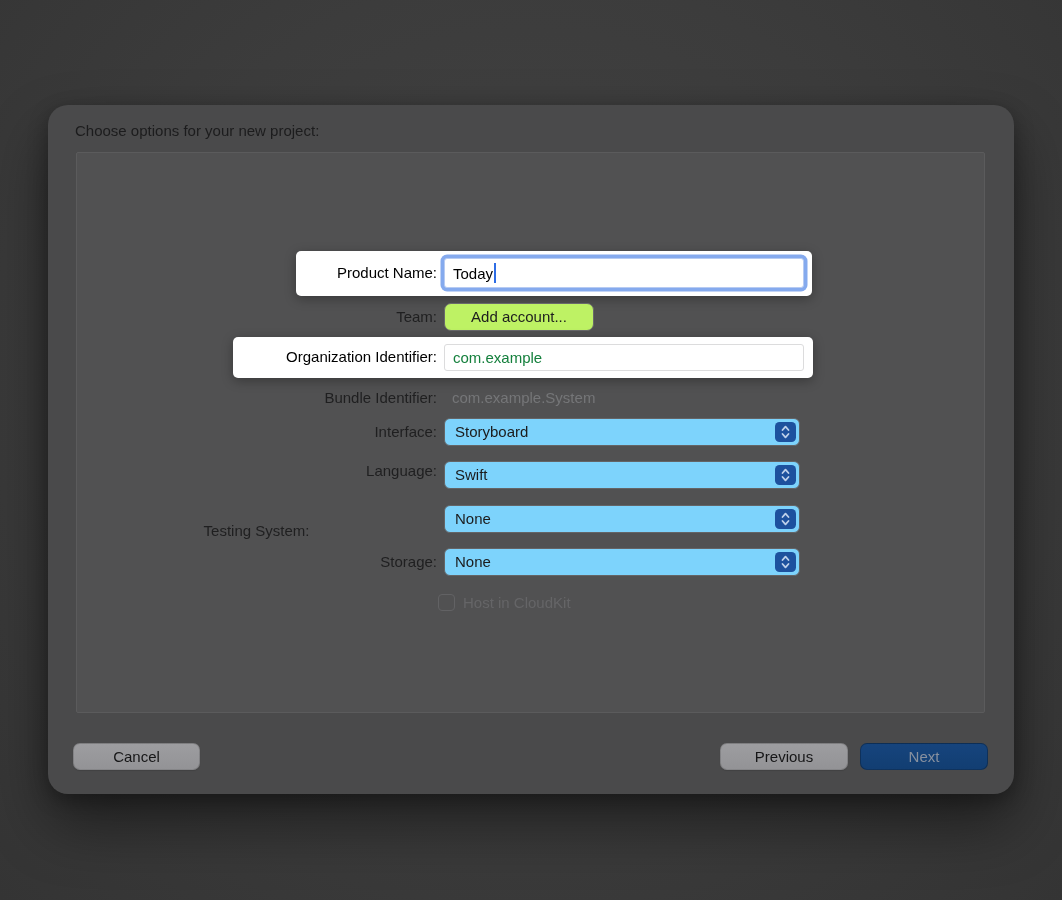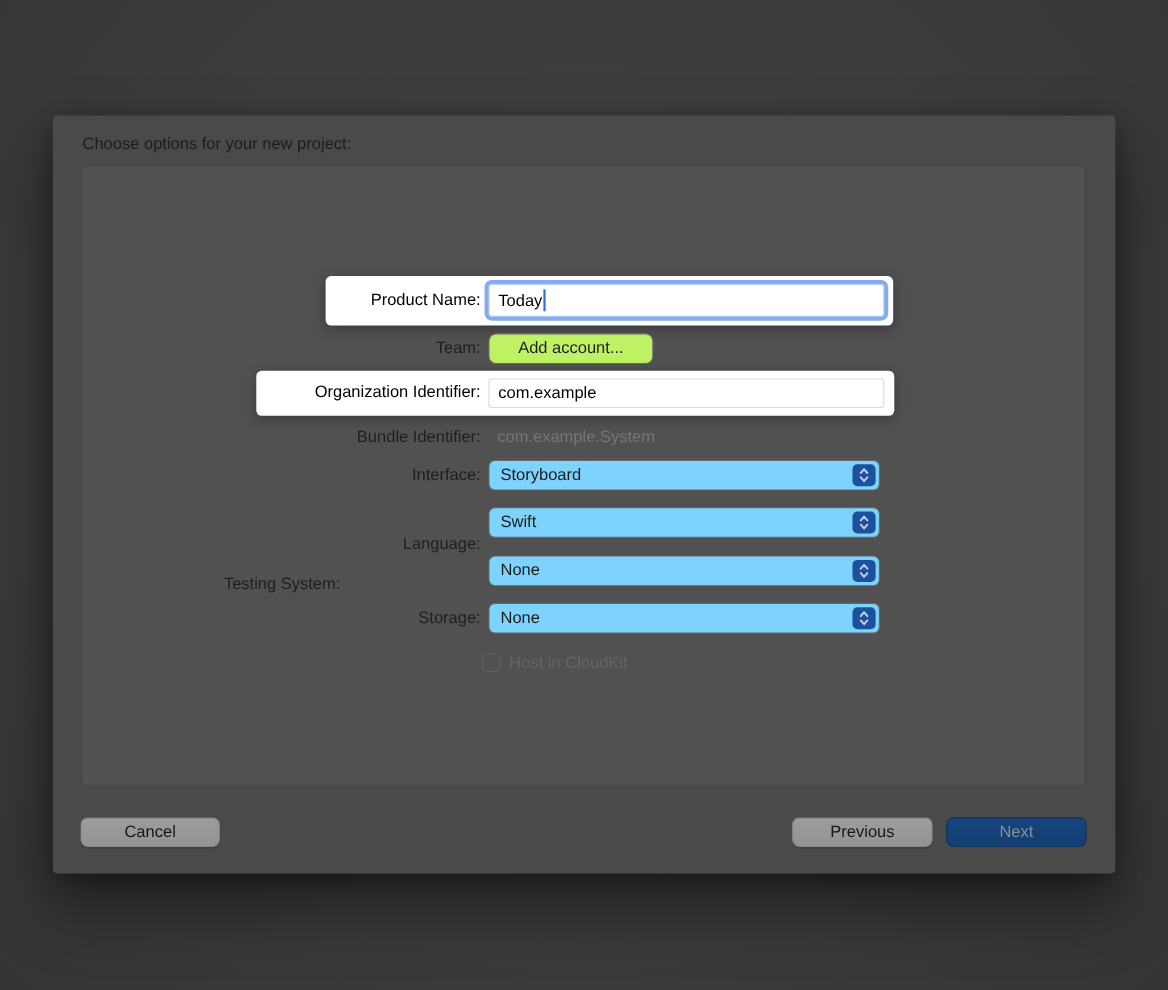--- a/index.html
+++ b/index.html
@@ -7,21 +7,21 @@
   body {
     font-family:"Liberation Sans","DejaVu Sans",sans-serif;
     overflow:hidden;
   }
   .backdrop {
     position:relative; width:1062px; height:900px;
     background:radial-gradient(ellipse at 50% 42%, #434343 0%, #3c3c3c 55%, #343434 100%);
   }
   .dialog {
     position:absolute; left:48px; top:105px; width:966px; height:689px;
-    background:#4a4a4b; border-radius:4px;
+    background:#4a4a4b; border-radius:20px;
     box-shadow:0 30px 60px rgba(0,0,0,0.45), 0 6px 20px rgba(0,0,0,0.30);
   }
   .dialog-title {
     position:absolute; left:27px; top:16px;
     font-size:15px; font-weight:500; color:#1c1c1d; line-height:20px;
   }
   .panel {
     position:absolute; left:28px; top:47px; width:909px; height:561px;
     background:#515152; border:1px solid #5b5b5c; border-radius:2px;
   }
@@ -48,21 +48,21 @@
     padding:0 8px; font-size:15px; color:#000;
     font-family:inherit; background:#fff; outline:none;
   }
   .caret {
     position:absolute; left:50px; top:5px; width:2px; height:20px;
     background:#2e6de5;
   }
   .oi-input {
     position:absolute; left:211px; top:7px; width:360px; height:27px;
     border:1px solid #dcdcdd; border-radius:3px;
-    padding:0 8px; font-size:15px; color:#000000;
+    padding:0 8px; font-size:15px; color:#15803d;
     font-family:inherit; background:#fff; outline:none;
   }
   .team-button {
     position:absolute; left:396px; top:198px; width:150px; height:28px;
     background:#bef264; border:1px solid #69696b; border-radius:7px;
     font-size:15px; color:#1d1d1e; font-family:inherit;
     text-align:center; line-height:26px; cursor:default;
   }
   .static-value {
     position:absolute; left:404px; font-size:15px; color:#757678; line-height:20px;
@@ -139,21 +139,21 @@
     <div class="popup" style="top:313px;">
       <span class="popup-label">Storyboard</span>
       <span class="popup-stepper">
         <svg width="11" height="16" viewBox="0 0 11 16">
           <path d="M2.5 6 L5.5 2.6 L8.5 6" stroke="#bdd0ea" stroke-width="1.8" fill="none" stroke-linecap="round" stroke-linejoin="round"></path>
           <path d="M2.5 10 L5.5 13.4 L8.5 10" stroke="#bdd0ea" stroke-width="1.8" fill="none" stroke-linecap="round" stroke-linejoin="round"></path>
         </svg>
       </span>
     </div>
 
-    <div class="row-label" style="top:380px;">Language:</div>
+    <div class="row-label" style="top:356px;">Language:</div>
     <div class="popup" style="top:356px;">
       <span class="popup-label">Swift</span>
       <span class="popup-stepper">
         <svg width="11" height="16" viewBox="0 0 11 16">
           <path d="M2.5 6 L5.5 2.6 L8.5 6" stroke="#bdd0ea" stroke-width="1.8" fill="none" stroke-linecap="round" stroke-linejoin="round"></path>
           <path d="M2.5 10 L5.5 13.4 L8.5 10" stroke="#bdd0ea" stroke-width="1.8" fill="none" stroke-linecap="round" stroke-linejoin="round"></path>
         </svg>
       </span>
     </div>
 

